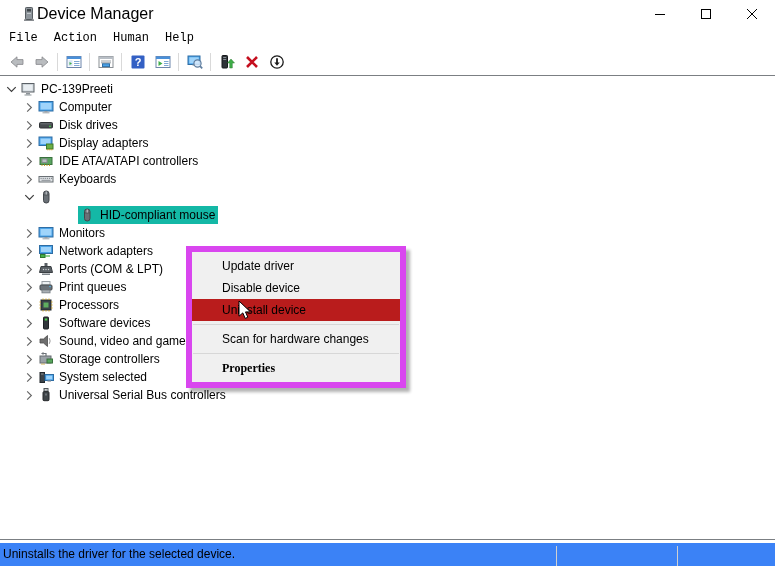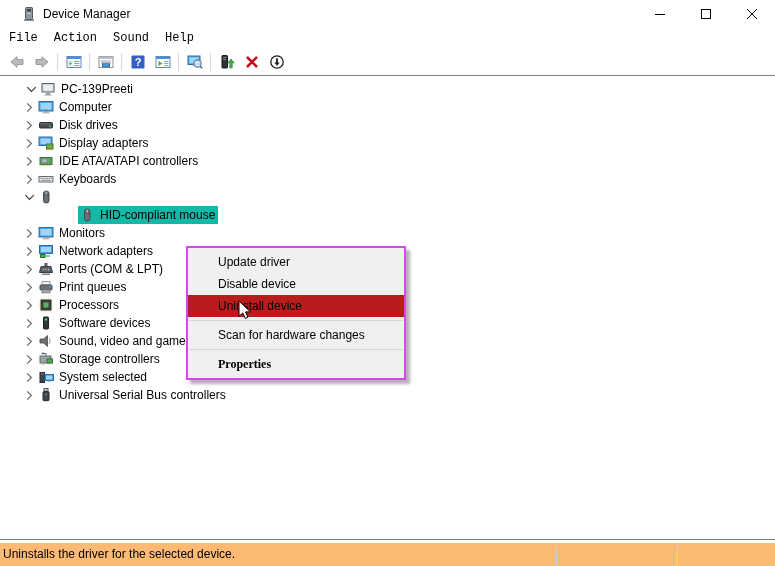--- a/index.html
+++ b/index.html
@@ -3,55 +3,55 @@
 <meta charset="utf-8">
 <style>
   * { margin:0; padding:0; box-sizing:border-box; }
   html,body { width:775px; height:566px; }
   body { font-family:"Liberation Sans","DejaVu Sans",sans-serif; font-size:12px; color:#000; background:#fff; overflow:hidden; }
   .window { position:relative; width:775px; height:566px; background:#fff; }
 
   
   .titlebar { position:absolute; left:0; top:0; width:775px; height:28px; background:#fff; display:flex; align-items:center; }
   .app-icon { margin-left:21px; width:16px; height:16px; flex:0 0 16px; }
-  .title-text { margin-left:6px; font-size:12px; color:#000; }
+  .title-text { font-size:16px; color:#000; }
   .tb-spacer { flex:1; }
   .winbtn { width:46px; height:28px; display:flex; align-items:center; justify-content:center; }
   .winbtn svg { display:block; }
 
   
   .menubar { position:absolute; left:0; top:28px; width:775px; height:20px; display:flex; align-items:center; padding-left:1px; background:#fff;font-family:Liberation Mono, monospace; }
   .menuitem { padding:0 8px; height:19px; line-height:19px; }
 
   
   .toolbar { position:absolute; left:0; top:48px; width:775px; height:27px; display:flex; align-items:center; padding-left:4px; background:#fff; }
   .toolbtn { width:25px; height:24px; display:flex; align-items:center; justify-content:center; }
   .tsep { width:1px; height:18px; background:#d9d9d9; margin:0 3px; }
 
   
   .content { position:absolute; left:0; top:75px; width:775px; height:465px; background:#fff; border-top:1px solid #7b7f83; border-bottom:1px solid #7b7f83; padding-top:4px; overflow:hidden; }
   .trow { height:18px; display:flex; align-items:center; white-space:nowrap; }
-  .trow.lv0 { padding-left:24px;text-align:right; }
+  .trow.lv0 { padding-left:4px;text-align:right; }
   .trow.lv1 { padding-left:22px; }
   .trow.lv2 { padding-left:38px; }
   .chev { width:15px; height:16px; flex:0 0 15px; display:flex; align-items:center; justify-content:center; }
   .rowsel { display:flex; align-items:center; height:18px; padding:0 3px 0 1px; }
   .rowsel.sel { background:#14b8a6;margin-left:40px; }
   .ticon { width:16px; height:16px; flex:0 0 16px; }
   .tlabel { margin-left:5px; }
 
   
-  .ctxmenu { position:absolute; left:186px; top:246px; width:220px; background:#f0f0f0; border:2px solid #d946ef; padding:3px 0; box-shadow:4px 4px 3px rgba(0,0,0,0.30); z-index:20; }
+  .ctxmenu { position:absolute; left:186px; top:246px; width:220px; background:#f0f0f0; border:6px solid #d946ef; padding:3px 0; box-shadow:4px 4px 3px rgba(0,0,0,0.30); z-index:20; }
   .mi { height:22px; line-height:22px; padding-left:30px; }
   .mi.hl { background:#b91c1c; }
   .mi.bold { font-weight:bold;font-family:Liberation Serif, serif; }
   .msep { height:1px; background:#d7d7d7; margin:3px 1px; }
 
   
-  .statusbar { position:absolute; left:0; top:543px; width:775px; height:23px; background:#fdba74; }
+  .statusbar { position:absolute; left:0; top:543px; width:775px; height:23px; background:#3b82f6; }
   .sb-text { position:absolute; left:3px; top:0; line-height:23px; }
   .sb-div { position:absolute; top:3px; bottom:0; width:1px; background:#d0d0d0; }
 
   .cursor { position:absolute; left:238px; top:300px; z-index:30; pointer-events:none; }
   .defs { position:absolute; width:0; height:0; overflow:hidden; }
 </style>
 </head>
 <body>
 
 <svg class="defs" aria-hidden="true">
@@ -269,21 +269,21 @@
     <div class="winbtn">
         <svg width="10" height="10">
           <path d="M0 0 L10 10 M10 0 L0 10" stroke="#000"></path>
         </svg>
       </div>
   </div>
 
   <div class="menubar">
     <div class="menuitem">File</div>
     <div class="menuitem">Action</div>
-    <div class="menuitem">Sound</div>
+    <div class="menuitem">Human</div>
     <div class="menuitem">Help</div>
   </div>
 
   <div class="toolbar">
     <div class="toolbtn">
         <svg width="16" height="16">
           <use href="#t-back"></use>
         </svg>
       </div>
     <div class="toolbtn">

